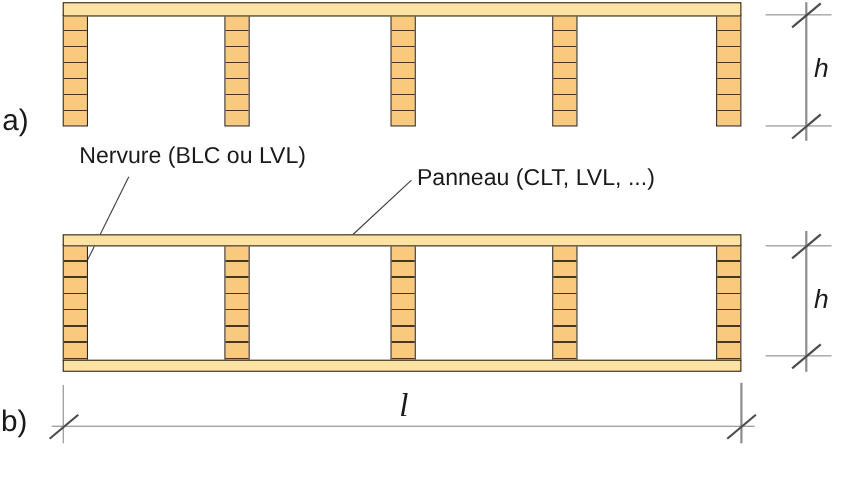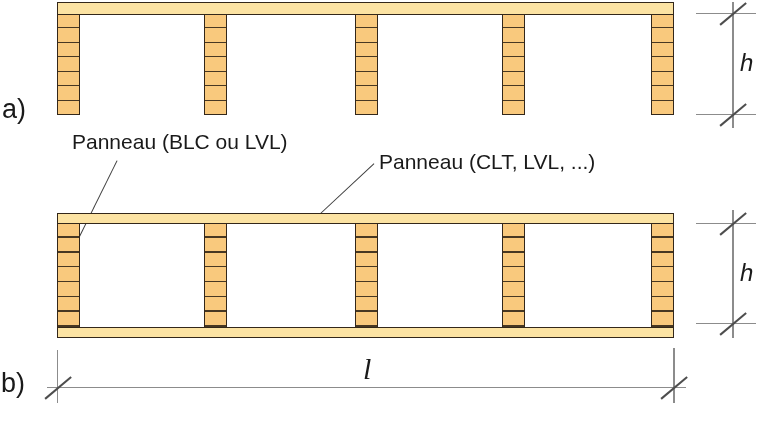--- a/index.html
+++ b/index.html
@@ -80,21 +80,21 @@
     <div class="abs dim-tick-h" style="left:696px;top:13px;"></div>
     <div class="abs dim-tick-h" style="left:696px;top:114px;"></div>
     <div class="abs dim-slash" style="left:716px;top:13px;"></div>
     <div class="abs dim-slash" style="left:716px;top:114px;"></div>
     <div class="abs dim-h-label" style="left:740px;top:51px;">h</div>
 
     <div class="abs fig-label" style="left:2px;top:95px;">a)</div>
   </div>
 
   <div>
-    <div class="abs annot" style="left:72px;top:130px;">Panneau (BLC ou LVL)</div>
+    <div class="abs annot" style="left:72px;top:130px;">Nervure (BLC ou LVL)</div>
     <div class="abs leader" style="left:117px;top:159.5px;width:110.5px;transform:rotate(116.34deg);"></div>
 
     <div class="abs annot" style="left:379px;top:150px;">Panneau (CLT, LVL, ...)</div>
     <div class="abs leader" style="left:374px;top:162.5px;width:79.3px;transform:rotate(137.04deg);"></div>
   </div>
 
   <div>
 
     <div class="abs rib tall" style="left:57px;top:222px;height:106px;"></div>
     <div class="abs rib tall" style="left:204px;top:222px;height:106px;"></div>

